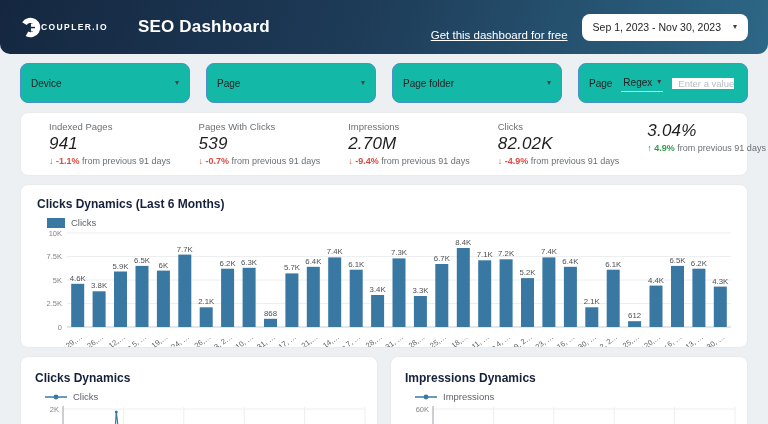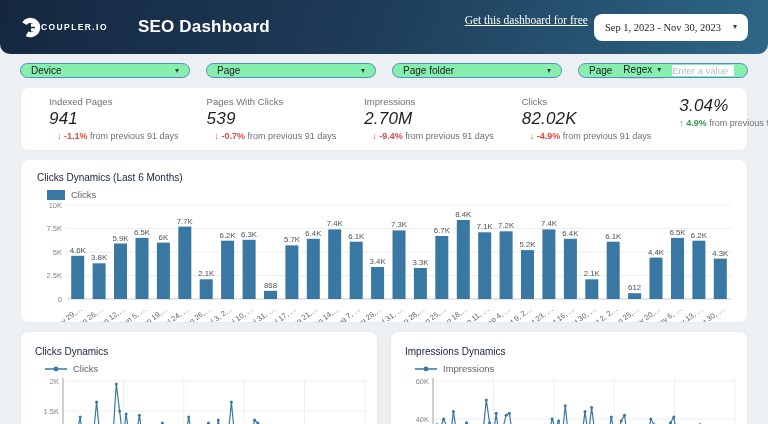--- a/index.html
+++ b/index.html
@@ -6,52 +6,52 @@
   html,body { width: 768px; height: 424px; overflow: hidden; }
   body { background:#edf0f2; font-family:"Liberation Sans",sans-serif; color:#1f1f1f; }
 
   
   .topbar { height:54px; display:flex; align-items:center; padding:0 20px;
     background:linear-gradient(110deg,#152740 0%,#1d3a56 45%,#2d6787 100%);
     border-radius:0 0 10px 10px; }
   .brand { display:flex; align-items:center; margin-right:30px; cursor:pointer; }
   .brand-text { color:#fff; font-size:8.5px; font-weight:bold; letter-spacing:1.4px; }
   .page-title { color:#fff; font-size:17px; font-weight:bold; letter-spacing:.2px; }
-  .topbar-right { margin-left:auto; display:flex; align-items:flex-start; gap:6px;font-family:Liberation Serif, serif; }
+  .topbar-right { margin-left:auto; display:flex; align-items:flex-end; gap:14px; }
   .cta-link { color:#fff; font-size:11.5px; text-decoration:underline; cursor:pointer; white-space:nowrap; }
   .date-pill { background:#fff; border-radius:8px; height:27px; padding:0 11px; display:flex;
     align-items:center; gap:12px; font-size:10.5px; color:#1f1f1f; cursor:pointer; white-space:nowrap; }
   .caret { font-size:8px; color:#3c4043; line-height:1; }
 
   
   .filters { display:flex; gap:16px; padding:9px 20px 2px; }
-  .filter-pill { flex:1; height:15px; background:#86efac; border:1.5px solid #4c8fca; border-radius:8px;
+  .filter-pill { flex:1; height:40px; background:#14b8a6; border:1.5px solid #4c8fca; border-radius:8px;
     display:flex; align-items:center; justify-content:space-between; padding:0 10px; font-size:10px;
     color:#202124; cursor:pointer; }
   .filter-pill.regex { justify-content:flex-start; gap:9px; cursor:default; }
   .op { display:flex; align-items:center; gap:5px; border-bottom:1px solid #d7dadd; padding:2px 2px 3px;
     cursor:pointer; }
-  .regex-input { border:none; outline:none; width:62px; font-size:9.5px; font-family:"Liberation Sans",sans-serif; color:#1f1f1f; }
+  .regex-input { border:none; outline:none; width:62px; font-size:9.5px; font-family:"Liberation Sans",sans-serif; color:#1f1f1f;text-align:right; }
   .regex-input::placeholder { color:#b7bdc3; }
 
   
   .kpi-card { margin:7px 20px 0; background:#fff; border-radius:8px; border:1px solid #e8eaec;
     display:flex; padding:8px 0 9px; }
   .kpi { flex:1; padding-left:28px; }
   .kpi-label { font-size:9.5px; color:#6b7075; margin-bottom:2px; }
   .kpi-value { font-size:17px; color:#1f1f1f; font-weight:500; letter-spacing:.2px;font-style:italic; }
   .kpi-delta { font-size:9px; color:#6b7075; margin-top:2px; white-space:nowrap; }
   .kpi-delta .pct { font-weight:bold; }
-  .tone-bad { color:#df4a3f;margin-left:8px; }
+  .tone-bad { color:#df4a3f; }
   .tone-good { color:#2f9e4f; }
 
   
   .card { background:#fff; border-radius:8px; border:1px solid #e8eaec; }
   .chart-card { margin:8px 20px 0; padding:12px 16px 0; height:164px; overflow:hidden; }
-  .card h2 { font-size:10px; color:#16213b; font-weight:normal; }
+  .card h2 { font-size:12px; color:#16213b; font-weight:bold; }
   .legend { display:flex; align-items:center; gap:6px; margin:6px 0 1px 10px; font-size:9.5px; color:#5f6368; }
   .swatch { width:18px; height:10px; background:#3878a3; }
   .bottom-row { display:flex; gap:12px; margin:8px 20px 0; }
   .line-card { flex:1; padding:14px 14px 0; height:160px; overflow:hidden; }
   svg text { font-family:"Liberation Sans",sans-serif; }
 </style>
 </head>
 <body>
 
 <header class="topbar">

